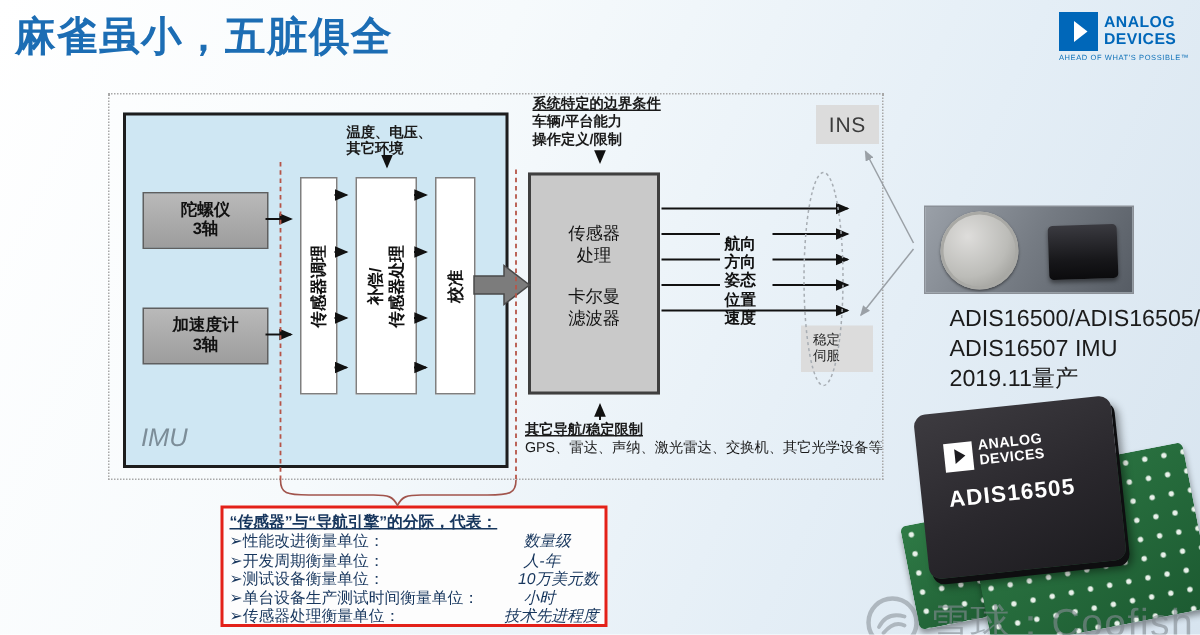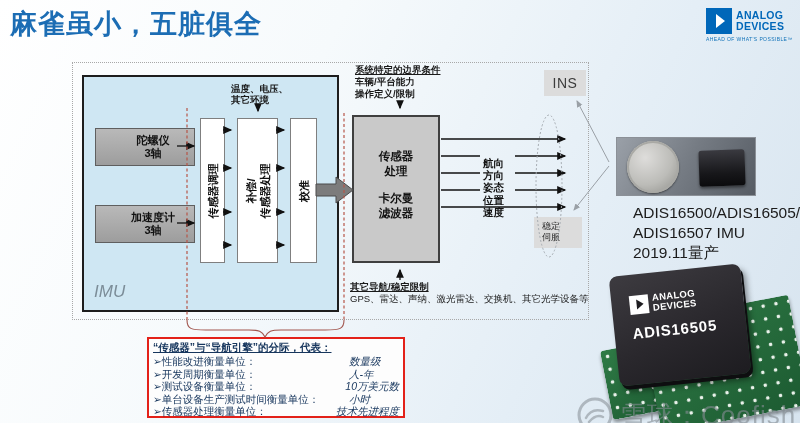--- a/index.html
+++ b/index.html
@@ -13,32 +13,32 @@
   #adi-sq{width:26px;height:26px;background:#0067b9;display:flex;align-items:center;justify-content:center;}
   #adi-sq .tri-w{width:0;height:0;border-left:9px solid #fff;border-top:7px solid transparent;border-bottom:7px solid transparent;margin-left:3px;}
   #adi-name{margin-left:4px;color:#0067b9;font-weight:bold;font-size:10.5px;line-height:11px;letter-spacing:0.3px;}
   #adi-tag{margin-top:2px;font-size:5px;color:#0f71b8;letter-spacing:0.4px;white-space:nowrap;}
   
   #outer-frame{position:absolute;left:72px;top:62px;width:515px;height:256px;border:1px dotted #a8a8a8;}
   #imu-box{position:absolute;left:82px;top:75px;width:253px;height:233px;background:#cfe7f3;border:2px solid #1d1d1d;}
   #imu-label{position:absolute;left:94px;top:282px;font-size:17px;font-style:italic;color:#7c8d98;}
   .gray-box{position:absolute;width:82px;height:36px;background:linear-gradient(180deg,#b9b9b9,#9d9d9d);
     border:1px solid #5f5f5f;display:flex;flex-direction:column;align-items:center;justify-content:center;
-    font-size:11px;font-weight:bold;color:#111;line-height:13px;padding-left:16px;}
+    font-size:11px;font-weight:bold;color:#111;line-height:13px;}
   #gyro-box{left:95px;top:128px;}
   #accel-box{left:95px;top:205px;}
   .vbox{position:absolute;top:118px;height:143px;background:#fff;border:1px solid #7f7f7f;overflow:hidden;}
   .vbox .rot{position:absolute;left:50%;top:50%;width:143px;transform:translate(-50%,-50%) rotate(-90deg);
     text-align:center;font-size:11px;font-weight:bold;color:#111;line-height:14px;white-space:nowrap;}
   #cond-box{left:200px;width:23px;}
   #comp-box{left:237px;width:39px;}
   #calib-box{left:290px;width:25px;}
   #env-note{position:absolute;left:231px;top:83px;font-size:9.5px;font-weight:600;color:#1a1a1a;line-height:11px;}
   #kalman-box{position:absolute;left:352px;top:115px;width:88px;height:148px;background:#c9c9c9;border:2px solid #3f3f3f;
-    box-sizing:border-box;text-align:center;font-size:11.5px;font-weight:bold;color:#111;line-height:15px;padding-top:32px;}
+    box-sizing:border-box;text-align:center;font-size:11.5px;font-weight:normal;color:#111;line-height:15px;padding-top:32px;}
   #kalman-box .gap{height:12px;}
   #boundary-note{position:absolute;left:355px;top:64px;font-size:9.5px;font-weight:600;color:#1a1a1a;line-height:12px;}
   #boundary-note .u{text-decoration:underline;}
   #navlimit-note{position:absolute;left:350px;top:281px;font-size:9.5px;color:#1a1a1a;line-height:12px;white-space:nowrap;}
   #navlimit-note .u{font-weight:700;text-decoration:underline;}
   #outputs{position:absolute;left:483px;top:141px;display:flex;flex-direction:column;font-size:10.5px;font-weight:600;color:#111;line-height:12.2px;margin-top:16px;}
   #ins-box{position:absolute;left:544px;top:70px;width:42px;height:26px;background:#dcdcdc;display:flex;align-items:center;justify-content:center;
     font-size:14px;color:#3c3c3c;letter-spacing:0.5px;}
   #servo-box{position:absolute;left:534px;top:217px;width:48px;height:31px;background:#dcdcdc;
     font-size:9px;color:#222;line-height:11px;padding:4px 0 0 8px;box-sizing:border-box;}

